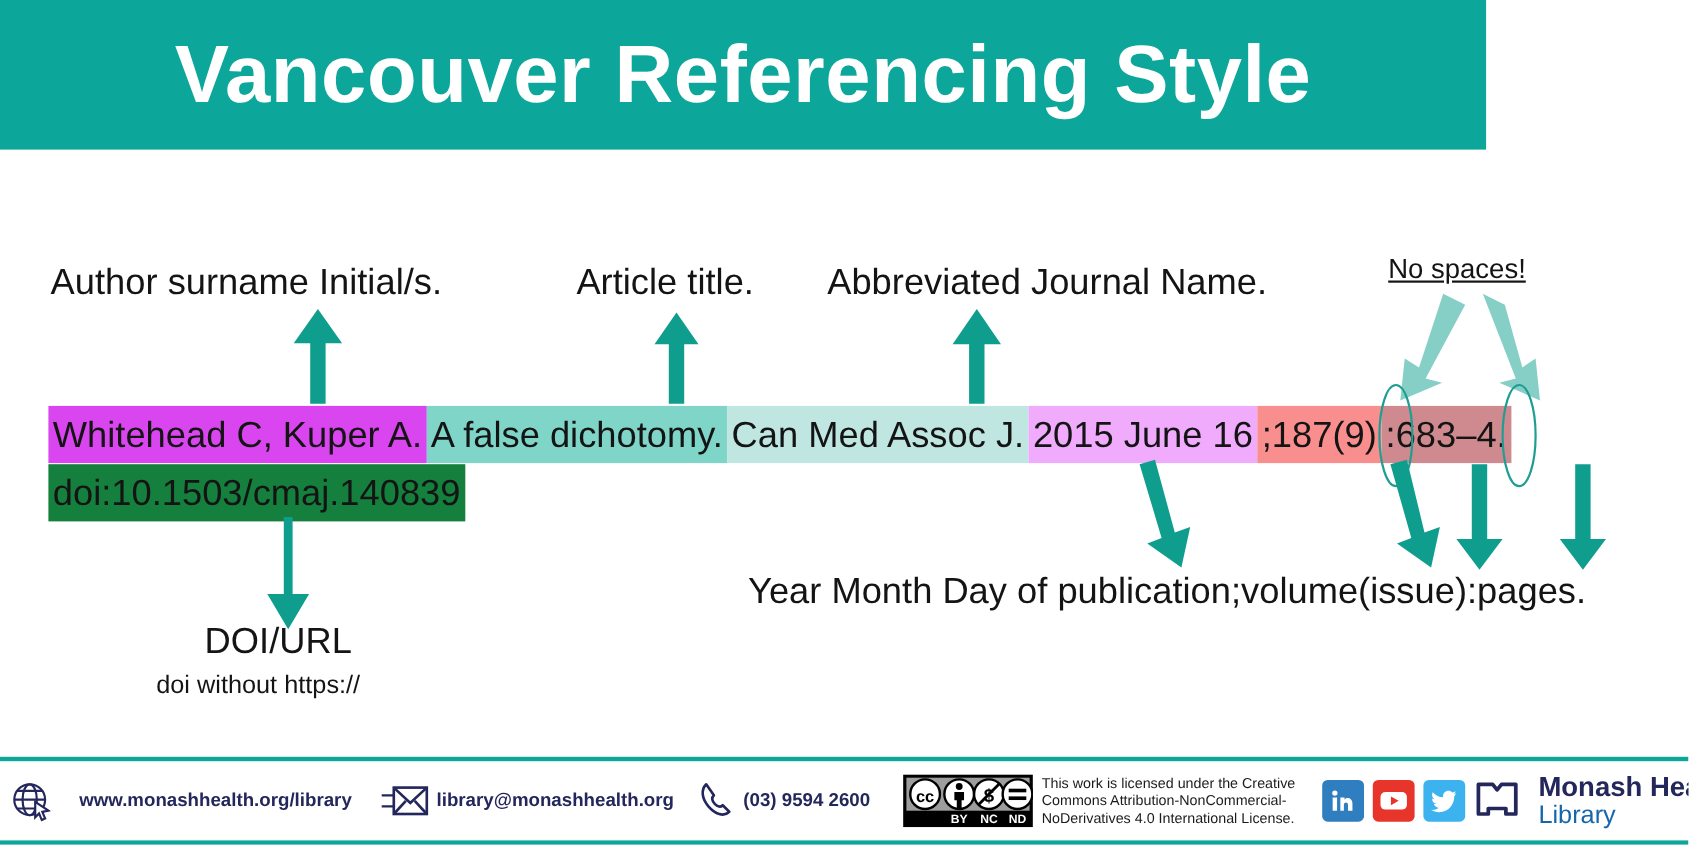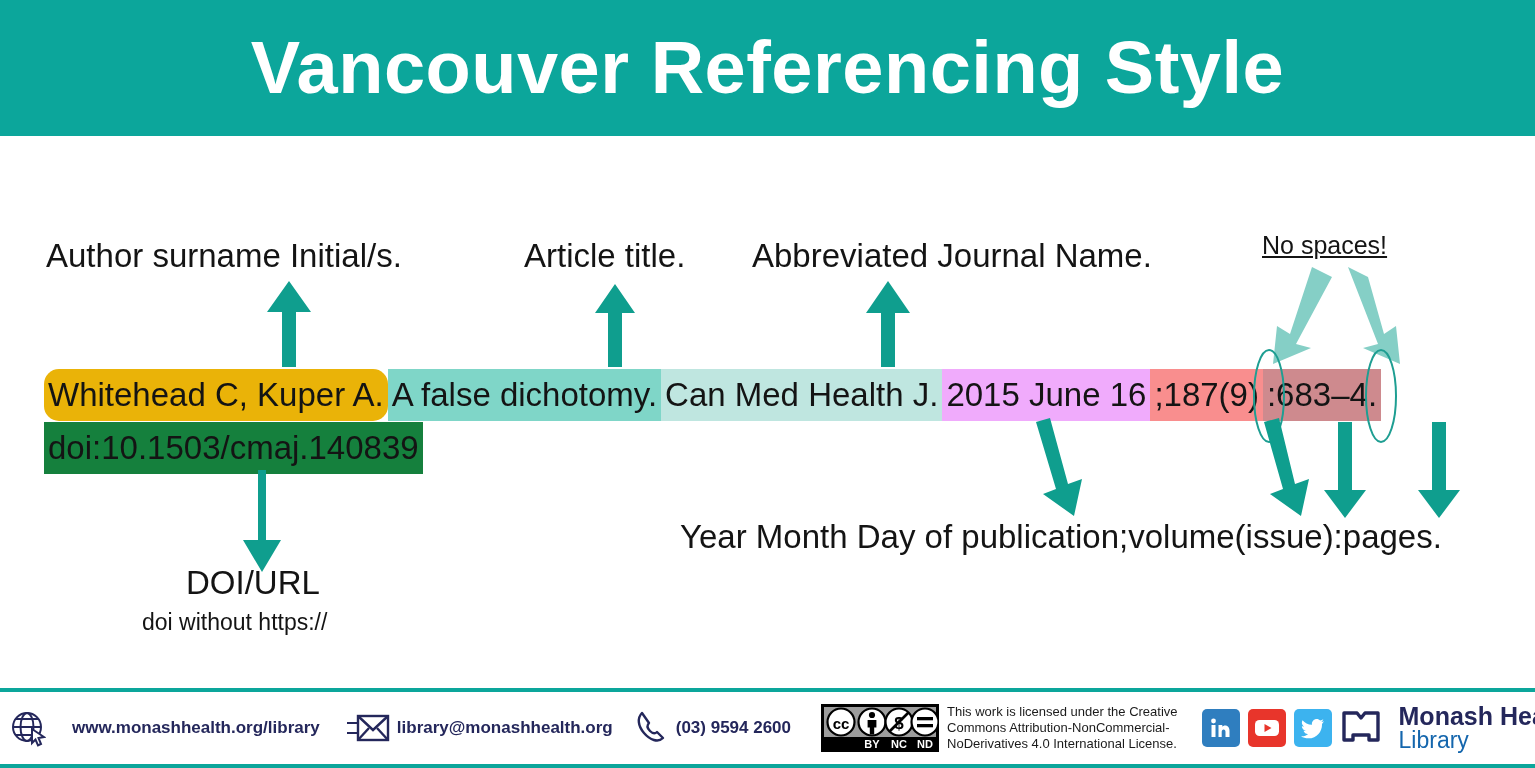--- a/index.html
+++ b/index.html
@@ -12,21 +12,21 @@
     width: 1535px;
     height: 768px;
     overflow: hidden;
     position: relative;
   }
 
   
   #header-banner {
     position: absolute;
     left: 0; top: 0;
-    width: 1535px;
+    width: 1351px;
     height: 136px;
     background: #0CA69B;
     display: flex;
     align-items: center;
     justify-content: center;
   }
   #page-title {
     color: #ffffff;
     font-size: 74px;
     font-weight: bold;
@@ -75,21 +75,21 @@
     display: inline-block;
     font-size: 33px;
     line-height: 52px;
     height: 52px;
     color: #141414;
     padding: 0 4px;
     white-space: nowrap;
     vertical-align: top;
     box-sizing: border-box;
   }
-  .seg-author  { background: #eab308; border-radius: 15px; }
+  .seg-author  { background: #d946ef; }
   .seg-title   { background: #7FD6C8; }
   .seg-journal { background: #BFE6E0; }
   .seg-date    { background: #f0abfc; }
   .seg-vol     { background: #F98E8E; }
   .seg-pages   { background: #CE8A8E; }
   .seg-doi     { background: #15803d; margin-top: 1px; }
 
   #citation-row-2 { font-size: 0; white-space: nowrap; }
 
   
@@ -205,21 +205,21 @@
 <div class="annot-label" style="left:186px; top:565px;">DOI/URL</div>
 
 <div class="annot-sub" style="left:142px; top:610px;">doi without https://</div>
 
 <div class="annot-label" style="left:680px; top:519px;">Year Month Day of publication;volume(issue):pages.</div>
 
 <div id="citation-block">
   <div id="citation-row-1">
     <span class="cite-seg seg-author">Whitehead C, Kuper A.</span>
     <span class="cite-seg seg-title">A false dichotomy.</span>
-    <span class="cite-seg seg-journal">Can Med Health J.</span>
+    <span class="cite-seg seg-journal">Can Med Assoc J.</span>
     <span class="cite-seg seg-date">2015 June 16</span>
     <span class="cite-seg seg-vol">;187(9)</span>
     <span class="cite-seg seg-pages">:683–4.</span>
   </div>
   <div id="citation-row-2">
     <span class="cite-seg seg-doi">doi:10.1503/cmaj.140839</span>
   </div>
 </div>
 
 <svg id="arrow-layer" viewBox="0 0 1535 768" xmlns="http://www.w3.org/2000/svg">

